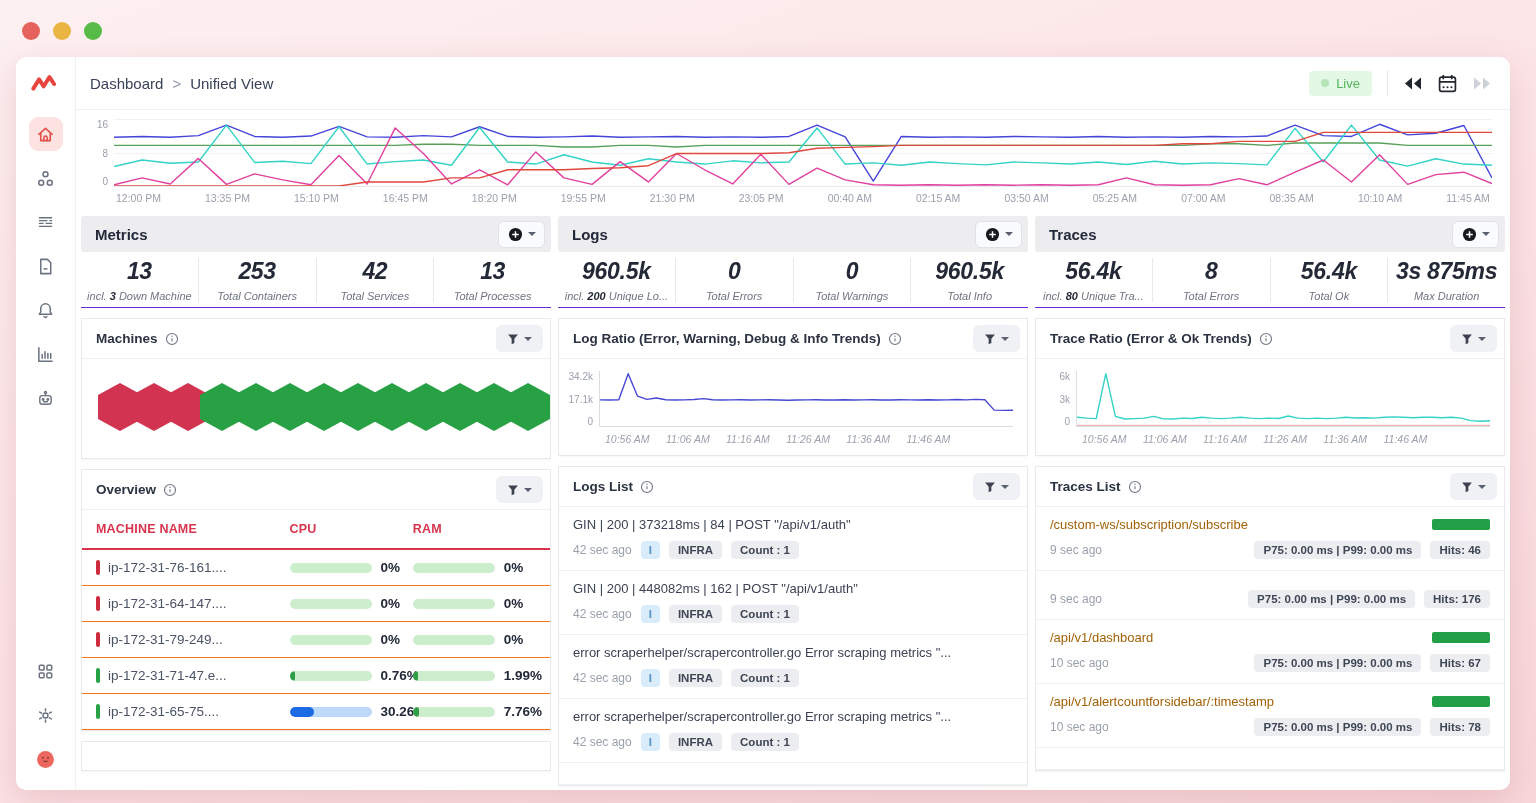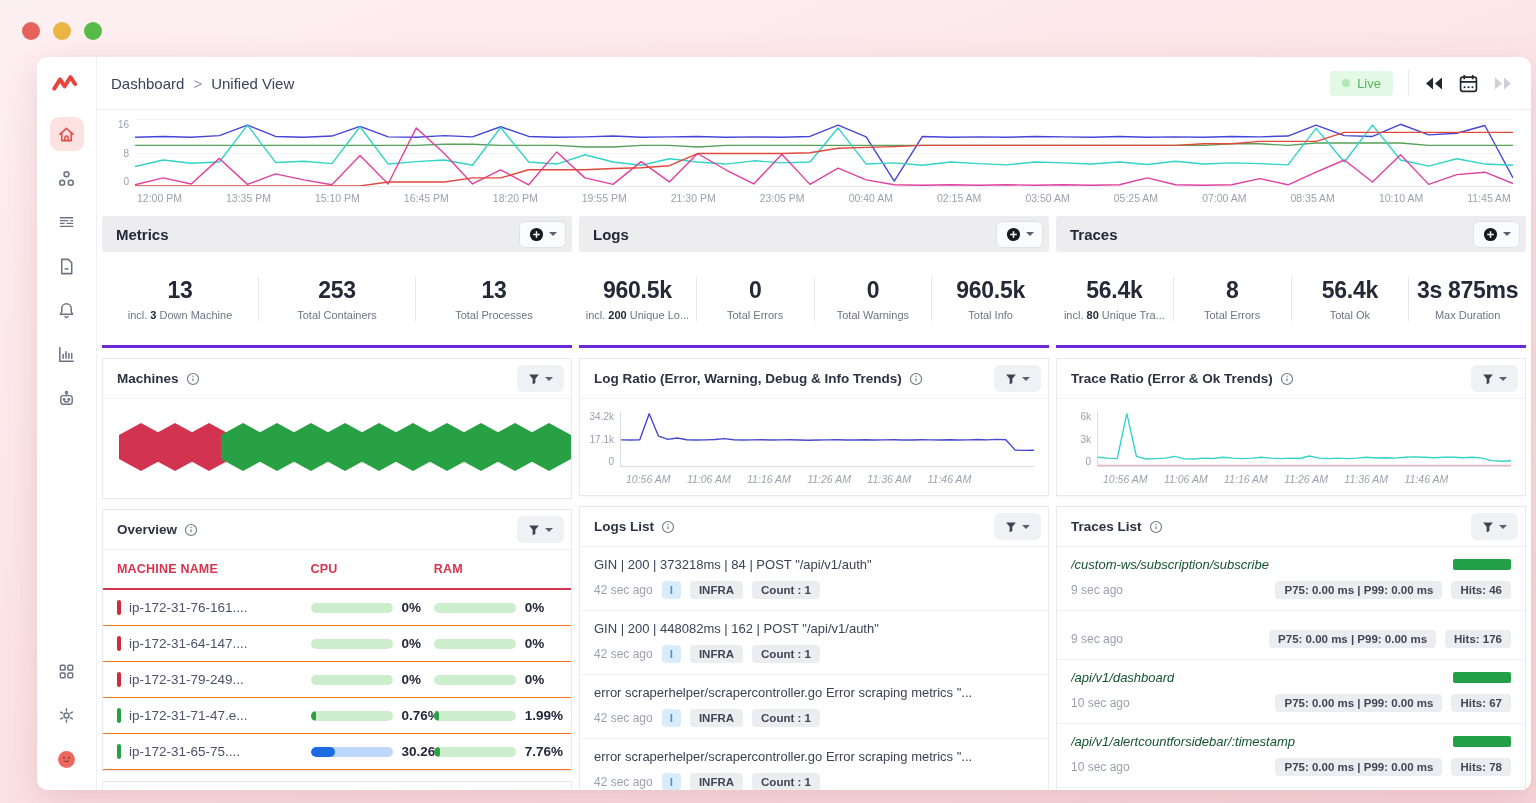--- a/index.html
+++ b/index.html
@@ -2,21 +2,21 @@
 <html><head>
 <meta charset="utf-8">
 <style>
   * { box-sizing: border-box; margin: 0; padding: 0; }
   html,body { width:1536px; height:803px; overflow:hidden;
     font-family:"Liberation Sans", sans-serif;
     background: linear-gradient(160deg,#fdf0f1 0%,#fce5e7 45%,#f8d7da 100%); }
   .traffic { position:absolute; top:22px; left:22px; display:flex; gap:13px; }
   .tl { width:18px; height:18px; border-radius:50%; }
   .tl.red{background:#e5635c}.tl.yellow{background:#eab543}.tl.green{background:#57bb47}
-  .window { position:absolute; left:37px; top:57px; width:1494px; height:733px;
+  .window { position:absolute; left:16px; top:57px; width:1494px; height:733px;
     background:#fff; border-radius:10px; box-shadow:0 10px 34px rgba(170,80,95,.20);
     display:flex; overflow:hidden; }
   
   .sidebar { width:60px; flex:none; border-right:1px solid #eef0f2; display:flex;
     flex-direction:column; align-items:center; padding:16px 0 14px; }
   .logo { width:30px; height:22px; margin-bottom:22px; }
   .side-btn { width:34px; height:34px; border-radius:9px; display:flex; align-items:center;
     justify-content:center; color:#6b7280; margin-bottom:10px; cursor:pointer; }
   .side-btn svg { width:19px; height:19px; }
   .side-btn.active { background:#fce3e1; color:#e2504a; }
@@ -49,22 +49,22 @@
   .columns { flex:1; min-height:0; display:flex; gap:7px; padding:8px 5px 0; }
   .col { flex:1; min-width:0; display:flex; flex-direction:column; overflow:hidden; }
   .strip { background:#ededef; border-radius:3px; height:36px; flex:none; display:flex;
     align-items:center; padding:0 6px 0 14px; }
   .strip-title { font-weight:700; font-size:15px; color:#23293a; }
   .plusbtn { margin-left:auto; background:#fafbfc; border:1px solid #e0e2e7; border-radius:6px;
     width:47px; height:27px; display:flex; align-items:center; justify-content:center; gap:5px;
     cursor:pointer; }
   .caret { width:0; height:0; border:4px solid transparent; border-top-color:#596070;
     margin-top:4px; }
-  .stats { display:flex; flex:none; height:96px; align-items:center;
-    border-bottom:3px solid #6d28d9; }
+  .stats { display:flex; flex:none; height:56px; align-items:center;
+    border-bottom:1px solid #6d28d9;font-style:italic; }
   .stat { flex:1; text-align:center; padding:0 3px; }
   .stat + .stat { border-left:1px solid #e6e8eb; }
   .stat-v { font-size:23px; font-weight:700; color:#232936; letter-spacing:-.3px;
     white-space:nowrap; }
   .stat-s { font-size:11px; color:#6e7480; margin-top:5px; white-space:nowrap;
     overflow:hidden; }
   .stat-s b { color:#232936; }
   .card { border:1px solid #e7e9ed; border-radius:0; margin-top:10px; flex:none;
     background:#fff; box-shadow:0 1px 2px rgba(16,24,40,.04); overflow:hidden; }
   .card-hd { height:40px; display:flex; align-items:center; padding:0 7px 0 14px;
@@ -109,21 +109,21 @@
   .log-entry { padding:10px 14px 11px; border-bottom:1px solid #f0f1f3; cursor:pointer; }
   .log-title { font-size:13px; color:#3a4254; white-space:nowrap; overflow:hidden; }
   .log-meta { display:flex; align-items:center; gap:9px; margin-top:9px; font-size:12px;
     color:#9aa0ac; }
   .badge { background:#ebedf0; color:#3e4554; padding:3px 9px; border-radius:4px;
     font-size:11.5px; font-weight:600; white-space:nowrap; }
   .badge.sev { background:#d9ecfb; color:#5a91c8; padding:3px 8px; }
   
   .trace-entry { padding:10px 14px 11px; border-bottom:1px solid #f0f1f3; cursor:pointer; }
   .trace-top { display:flex; justify-content:space-between; align-items:center; }
-  .trace-path { font-size:13px; color:#14532d; white-space:nowrap; overflow:hidden;font-style:italic; }
+  .trace-path { font-size:13px; color:#a16207; white-space:nowrap; overflow:hidden; }
   .greenbar { width:58px; height:11px; background:#22a047; border-radius:2px; flex:none;
     margin-left:10px; }
   .trace-meta { display:flex; align-items:center; margin-top:9px; font-size:12px;
     color:#9aa0ac; }
   .trace-badges { margin-left:auto; display:flex; gap:9px; }
   .card.stub { height:30px; }
 </style>
 </head>
 <body>
 
@@ -299,20 +299,24 @@
         <div class="stats" id="metrics-stats">
             <div class="stat">
               <div class="stat-v">13</div>
               <div class="stat-s">incl. <b>3</b> Down Machine</div>
             </div>
             <div class="stat">
               <div class="stat-v">253</div>
               <div class="stat-s">Total Containers</div>
             </div>
             <div class="stat">
+              <div class="stat-v">42</div>
+              <div class="stat-s">Total Services</div>
+            </div>
+            <div class="stat">
               <div class="stat-v">13</div>
               <div class="stat-s">Total Processes</div>
             </div>
           </div>
 
         <div class="card">
           <div class="card-hd">
             <span class="card-title">Machines</span>
             <span class="info">
                 <svg width="14" height="14" viewBox="0 0 16 16" fill="none" stroke="#717886" stroke-width="1.3">

